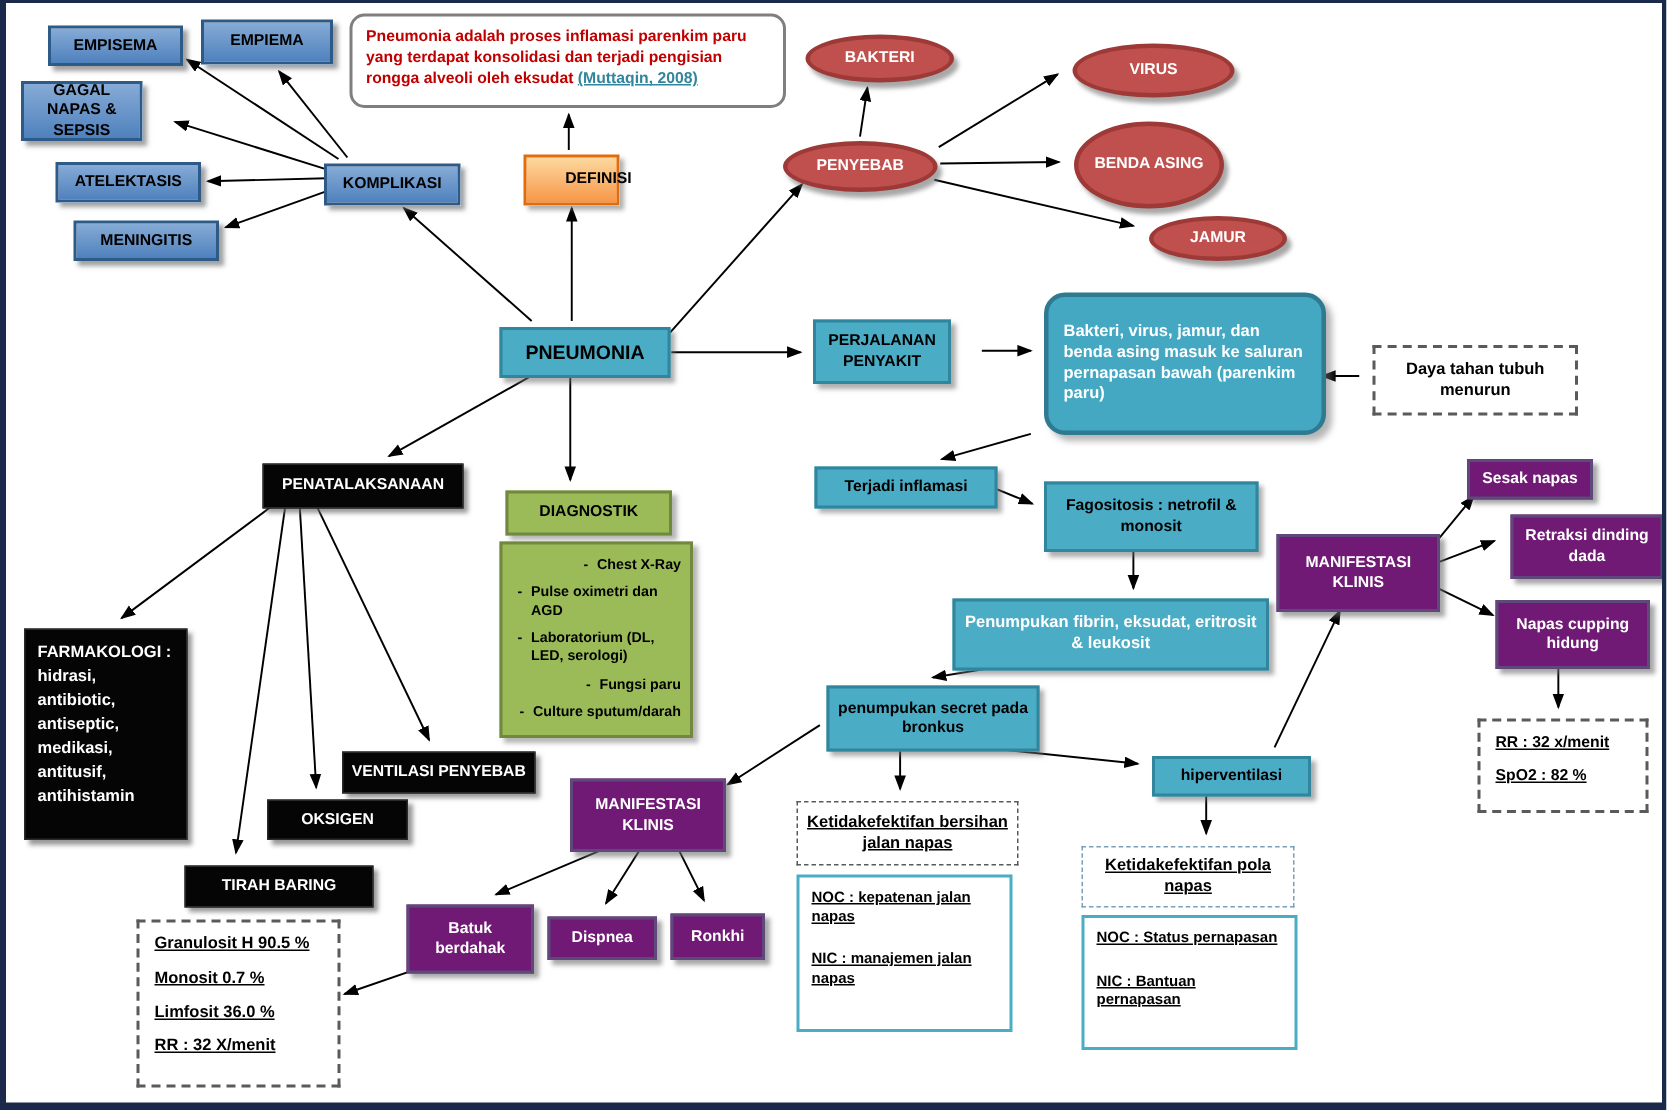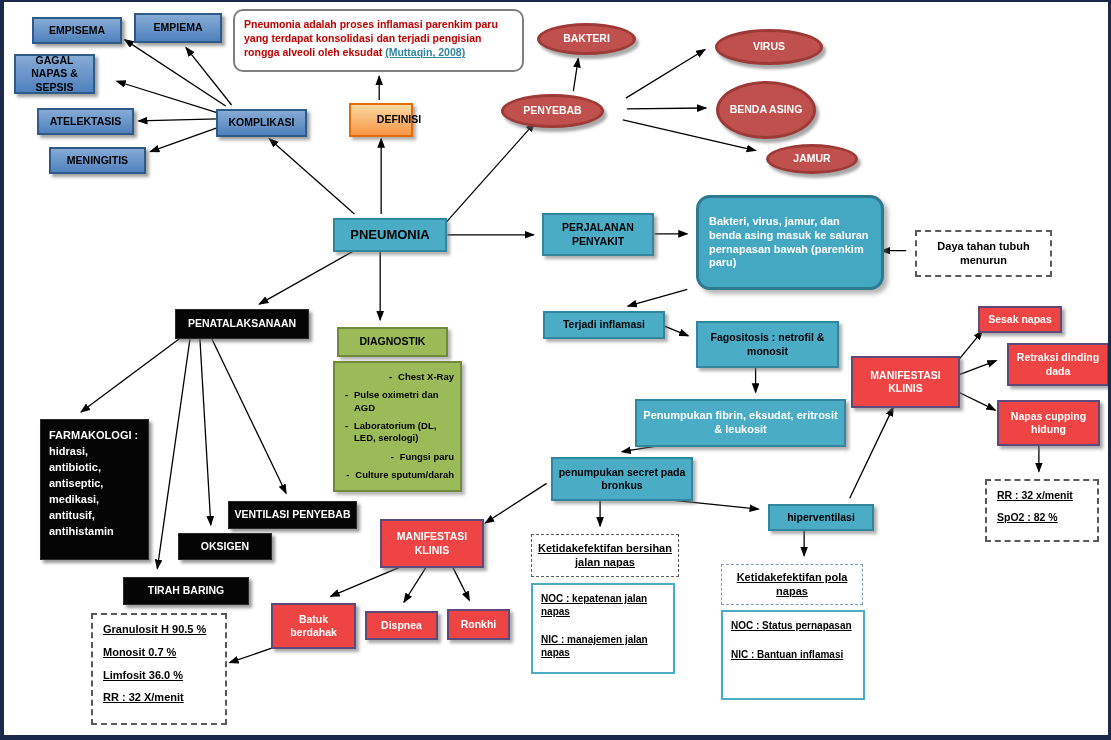--- a/index.html
+++ b/index.html
@@ -41,21 +41,21 @@
   }
   .black {
     background:#050505; border:1px solid #2a2a2a; color:#fff;
     box-shadow:3px 3px 3px rgba(110,110,110,.7);
   }
   .green {
     background:#9bbb59; border:2px solid #71893f; color:#000;
     box-shadow:3px 3px 3px rgba(110,110,110,.5);
   }
   .purple {
-    background:#ef4444; border:2px solid #5f497a; color:#fff;
+    background:#701a75; border:2px solid #5f497a; color:#fff;
     box-shadow:3px 3px 3px rgba(110,110,110,.6);
   }
   .dashedbox {
     background:#fff; border:2px dashed #5a5a5a; color:#000; font-weight:bold;
   }
   .nocbox {
     background:#fff; border:2px solid #4bacc6; color:#000; font-weight:bold;
     flex-direction:column; align-items:flex-start; justify-content:flex-start;
     text-align:left; padding:8px 8px; font-size:10px;
   }
@@ -66,21 +66,21 @@
     color:#c00000; font-size:10.5px; font-weight:bold; text-align:left; padding:6px 9px;
     line-height:1.35;
   }
   .defbox .cite { color:#31859c; text-decoration:underline; }
   .listbox {
     flex-direction:column; align-items:flex-end; justify-content:flex-start;
     text-align:left; font-size:9.5px; padding:8px 6px 6px 8px; line-height:1.3;
   }
   .listbox .li { position:relative; padding-left:11px; margin-bottom:6px; }
   .listbox .li::before { content:"-"; position:absolute; left:2px; }
-  .prelines { white-space:pre-line; text-align:left; align-items:flex-start; justify-content:flex-start; padding:8px 8px; font-size:11px; line-height:1.45;margin-left:24px; }
+  .prelines { white-space:pre-line; text-align:left; align-items:flex-start; justify-content:flex-start; padding:8px 8px; font-size:11px; line-height:1.45; }
   .stacklines { flex-direction:column; align-items:flex-start; justify-content:flex-start; text-align:left; padding:8px 10px; }
   .stacklines div { margin-bottom:9px; }
   .bigtitle { font-size:13px; }
 </style>
 </head>
 <body>
 
 <div id="canvas">
 
   <svg id="arrows" viewBox="0 0 1111 740" xmlns="http://www.w3.org/2000/svg">
@@ -146,26 +146,26 @@
   <div class="node blue" style="left:45px;top:145px;width:97px;height:27px">MENINGITIS</div>
   <div class="node blue" style="left:212px;top:107px;width:91px;height:28px">KOMPLIKASI</div>
 
   <div class="defbox" style="left:229px;top:7px;width:291px;height:63px">
     <span>Pneumonia adalah proses inflamasi parenkim paru yang terdapat konsolidasi dan terjadi pengisian rongga alveoli oleh eksudat </span><span class="cite">(Muttaqin, 2008)</span>
   </div>
   <div class="node orange" style="left:345px;top:101px;width:64px;height:34px">DEFINISI</div>
 
   <div class="node red" style="left:533px;top:21px;width:99px;height:32px">BAKTERI</div>
   <div class="node red" style="left:711px;top:27px;width:108px;height:36px">VIRUS</div>
-  <div class="node red" style="left:497px;top:92px;width:103px;height:34px">PENYEBAB</div>
+  <div class="node red" style="left:518px;top:92px;width:103px;height:34px">PENYEBAB</div>
   <div class="node red" style="left:712px;top:79px;width:100px;height:58px">BENDA ASING</div>
   <div class="node red" style="left:762px;top:142px;width:92px;height:30px">JAMUR</div>
 
   <div class="node teal bigtitle" style="left:329px;top:216px;width:114px;height:34px">PNEUMONIA</div>
-  <div class="node teal" style="left:538px;top:211px;width:112px;height:43px">PERJALANAN PENYAKIT</div>
+  <div class="node teal" style="left:538px;top:211px;width:92px;height:43px">PERJALANAN PENYAKIT</div>
   <div class="node bigteal" style="left:692px;top:193px;width:188px;height:95px">Bakteri, virus, jamur, dan benda asing masuk ke saluran pernapasan bawah (parenkim paru)</div>
   <div class="node dashedbox" style="left:911px;top:228px;width:137px;height:47px;font-size:11px">Daya tahan tubuh menurun</div>
 
   <div class="node black" style="left:171px;top:307px;width:134px;height:30px">PENATALAKSANAAN</div>
   <div class="node green" style="left:333px;top:325px;width:111px;height:30px">DIAGNOSTIK</div>
   <div class="node green listbox" style="left:329px;top:359px;width:129px;height:131px">
     <div class="li">Chest X-Ray</div>
     <div class="li">Pulse oximetri dan AGD</div>
     <div class="li">Laboratorium (DL, LED, serologi)</div>
     <div class="li">Fungsi paru</div>
@@ -183,30 +183,30 @@
   <div class="node purple" style="left:1003px;top:341px;width:102px;height:43px">Retraksi dinding dada</div>
   <div class="node purple" style="left:993px;top:398px;width:103px;height:46px">Napas cupping hidung</div>
   <div class="node dashedbox stacklines" style="left:981px;top:477px;width:114px;height:63px;font-size:10.5px">
     <div class="u">RR : 32 x/menit</div>
     <div class="u">SpO2 : 82 %</div>
   </div>
 
   <div class="node dashedbox" style="left:527px;top:532px;width:148px;height:43px;border-width:1px;font-size:11px">
       <span class="u">Ketidakefektifan bersihan jalan napas</span>
     </div>
-  <div class="node nocbox" style="left:527px;top:581px;width:144px;height:91px">
+  <div class="node nocbox" style="left:527px;top:581px;width:144px;height:105px">
     <div class="u">NOC : kepatenan jalan napas</div>
     <div class="u nic">NIC : manajemen jalan napas</div>
   </div>
   <div class="node dashedbox" style="left:717px;top:562px;width:142px;height:41px;border-width:1px;border-color:#7aa0b8;font-size:11px">
       <span class="u">Ketidakefektifan pola napas</span>
     </div>
   <div class="node nocbox" style="left:717px;top:608px;width:144px;height:90px">
     <div class="u">NOC : Status pernapasan</div>
-    <div class="u nic">NIC : Bantuan inflamasi</div>
+    <div class="u nic">NIC : Bantuan pernapasan</div>
   </div>
 
   <div class="node black prelines" style="left:12px;top:417px;width:109px;height:141px">FARMAKOLOGI :
 hidrasi,
 antibiotic,
 antiseptic,
 medikasi,
 antitusif,
 antihistamin</div>
   <div class="node black" style="left:224px;top:499px;width:129px;height:28px">VENTILASI PENYEBAB</div>

